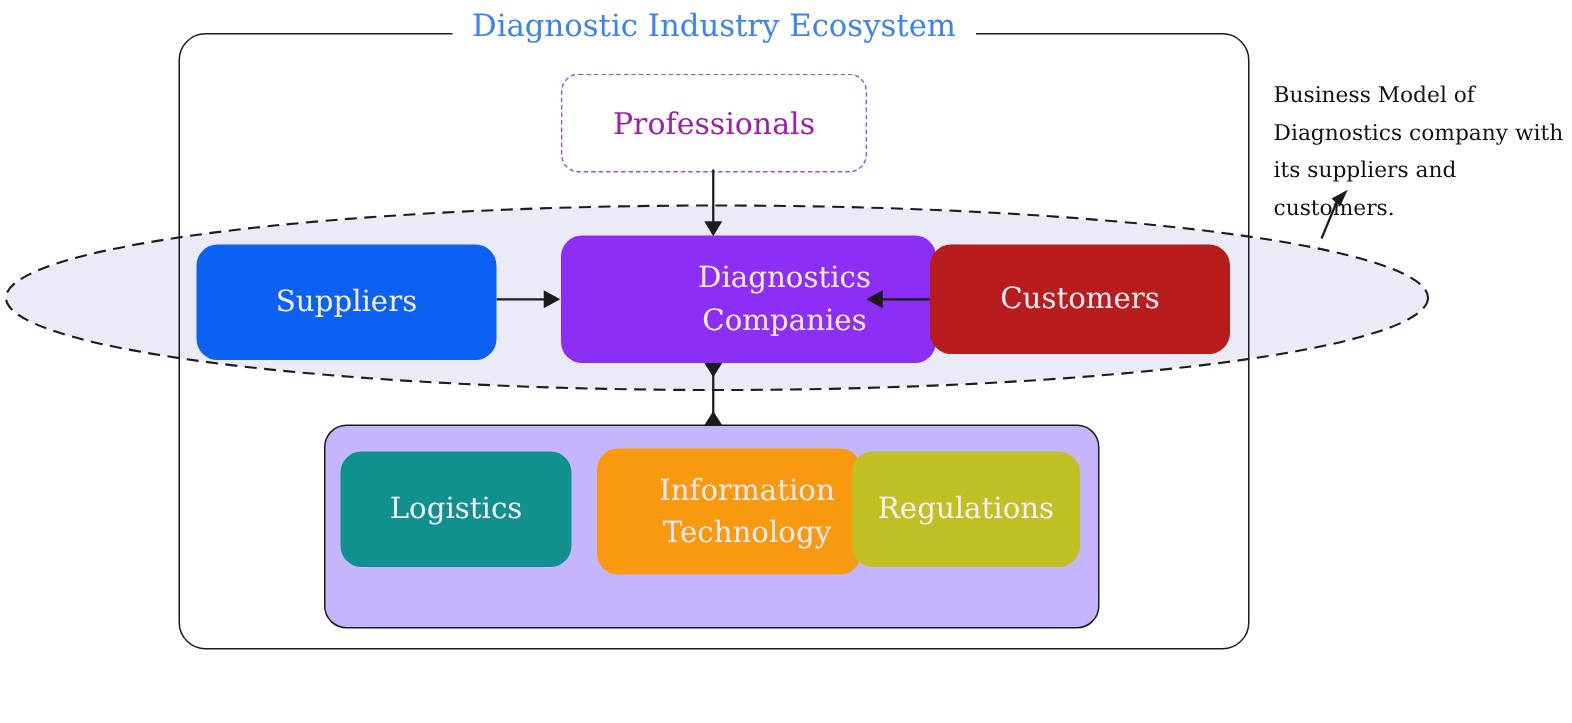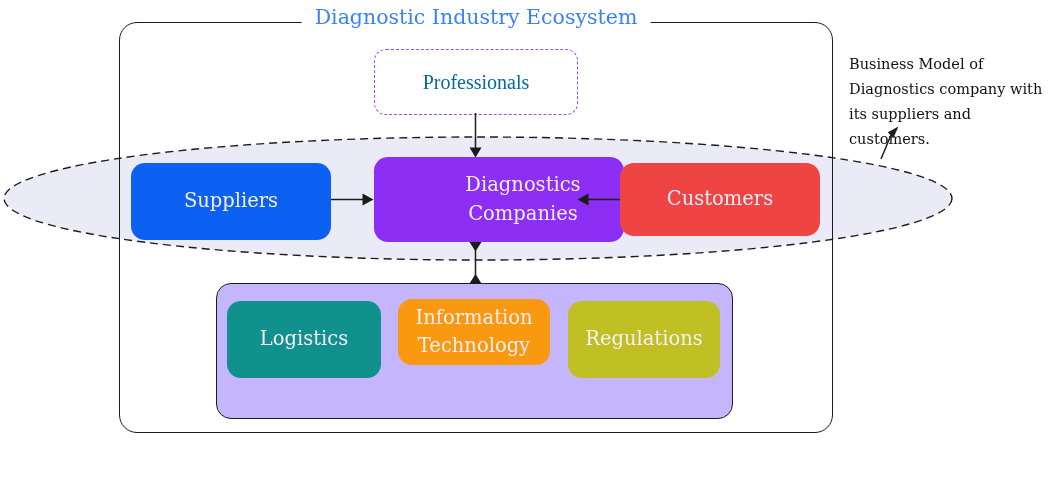--- a/index.html
+++ b/index.html
@@ -66,21 +66,21 @@
   .support-box {
     position: absolute;
     left: 216px; top: 283px;
     width: 515px; height: 134px;
     background: #c4b5fd;
     border: 1.4px solid #1c1c1c;
     border-radius: 15px;
     z-index: 4;
   }
   .node-logistics   { left: 10px;  top: 17px; width: 154px; height: 77px; }
-  .node-it          { left: 181px; top: 15px; width: 152px; height: 66px; }
+  .node-it          { left: 181px; top: 15px; width: 152px; height: 84px; padding-left: 24px; }
   .node-it .label   { width: 130px; margin: 0 auto; }
   .node-regulations { left: 351px; top: 17px; width: 152px; height: 77px; }
   .support-label {
     position: absolute;
     left: 0; right: 0; top: 103px;
     text-align: center;
     font-size: 19px;
     color: #111111;
   }
 
@@ -101,33 +101,33 @@
 <div class="canvas">
 
   <svg class="layer ellipse-layer" viewBox="0 0 1048 482">
     <ellipse cx="478" cy="198.5" rx="474" ry="61.5" stroke="#1c1c1c" stroke-width="1.4" stroke-dasharray="8 5" fill="#ebebf8"></ellipse>
   </svg>
 
   <div class="outer-box"></div>
 
   <div class="diagram-title">Diagnostic Industry Ecosystem</div>
 
-  <div class="node node-professionals" style="color: #0369a1; border-color: rgb(155, 76, 246); font-family: Liberation Serif, serif;">
+  <div class="node node-professionals" style="color: #a21caf; border-color: rgb(155, 76, 246);">
     <span class="label">Professionals</span>
   </div>
 
   <div class="node node-suppliers" style="background: rgb(12, 96, 242);">
     <span class="label">Suppliers</span>
   </div>
 
   <div class="node node-diagnostics" style="background: rgb(140, 46, 243);">
     <span class="label">Diagnostics Companies</span>
   </div>
 
-  <div class="node node-customers" style="background: #ef4444;">
+  <div class="node node-customers" style="background: #b91c1c;">
     <span class="label">Customers</span>
   </div>
 
   <div class="support-box">
     <div class="node node-logistics" style="background: rgb(16, 145, 142);">
       <span class="label">Logistics</span>
     </div>
     <div class="node node-it" style="background: rgb(248, 153, 15);">
       <span class="label">Information Technology</span>
     </div>

